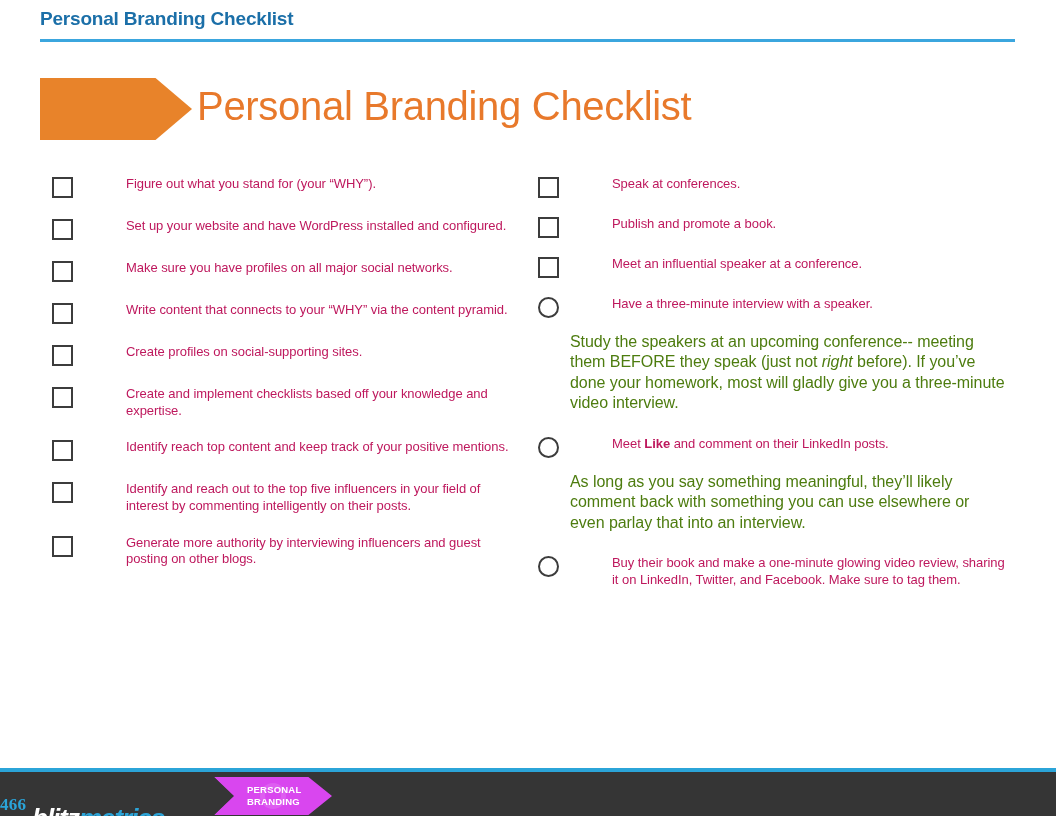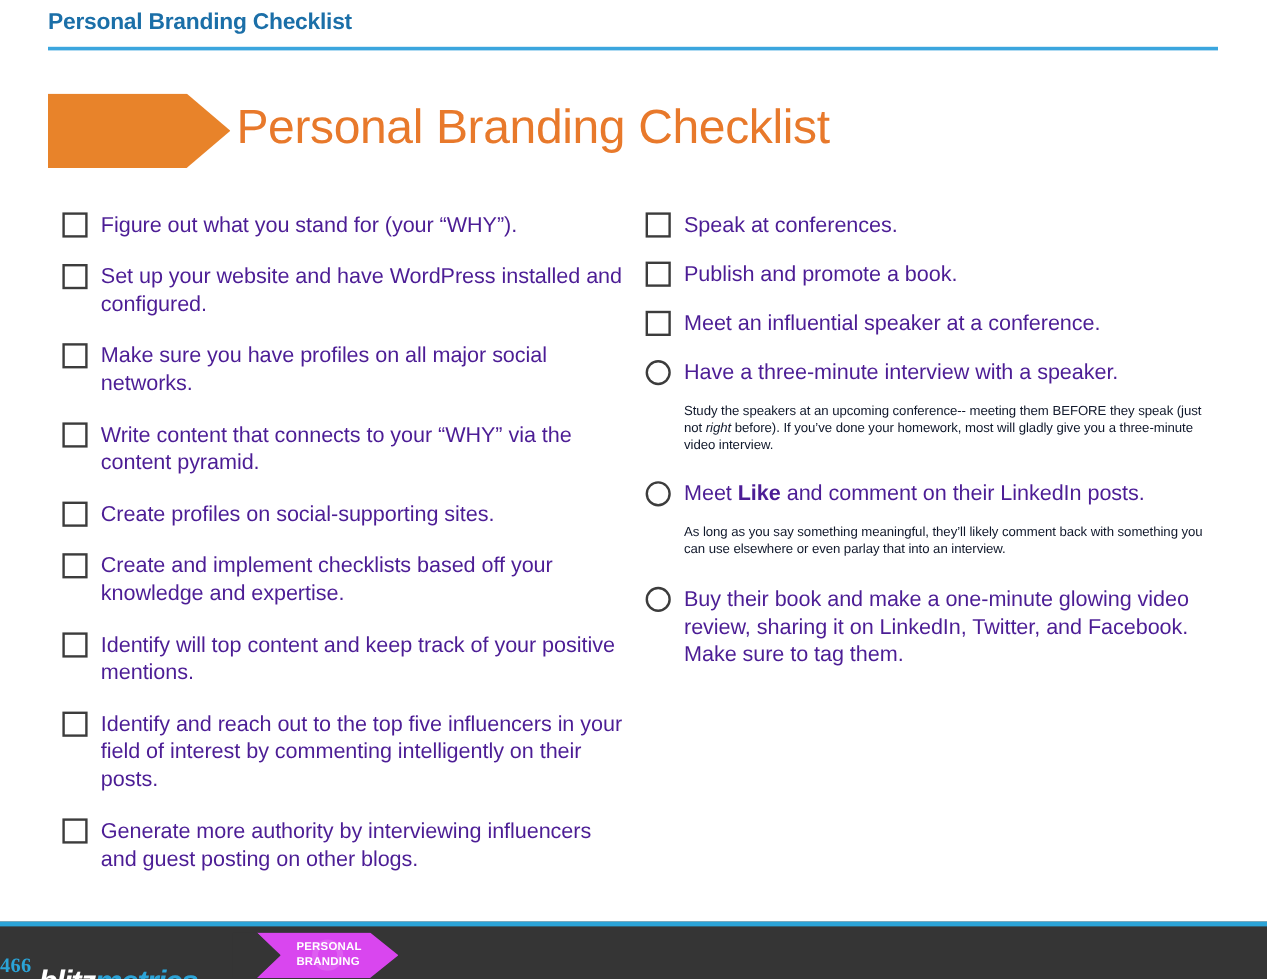--- a/index.html
+++ b/index.html
@@ -99,31 +99,32 @@
     margin-top: 1px;
     border: 2px solid #3C3C3C;
     box-sizing: border-box;
     background: #ffffff;
   }
   .marker.circle {
     border-radius: 50%;
   }
 
   .item-text {
-    font-size: 18px;
+    font-size: 13px;
     line-height: 1.28;
-    color: #4c1d95;
+    color: #be185d;
     letter-spacing: -0.05px;
+    margin-left: 42px;
   }
   .item-text b { font-weight: bold; text-align: right; }
 
   .sub-note {
-    font-size: 11px;
+    font-size: 16px;
     line-height: 1.28;
-    color: #0f172a;
+    color: #4d7c0f;
     letter-spacing: -0.05px;
     margin-left: 32px;
     margin-top: -6px;
     margin-bottom: 22px;
     max-width: 455px;
   }
   .sub-note i { font-style: italic; }
 
   
   .slide-footer {
@@ -254,21 +255,21 @@
       <span class="item-text">Create profiles on social-supporting sites.</span>
     </div>
 
     <div class="check-item">
       <span class="marker"></span>
       <span class="item-text">Create and implement checklists based off your knowledge and expertise.</span>
     </div>
 
     <div class="check-item">
       <span class="marker"></span>
-      <span class="item-text">Identify will top content and keep track of your positive mentions.</span>
+      <span class="item-text">Identify reach top content and keep track of your positive mentions.</span>
     </div>
 
     <div class="check-item">
       <span class="marker"></span>
       <span class="item-text">Identify and reach out to the top five influencers in your field of interest by commenting intelligently on their posts.</span>
     </div>
 
     <div class="check-item">
       <span class="marker"></span>
       <span class="item-text">Generate more authority by interviewing influencers and guest posting on other blogs.</span>

